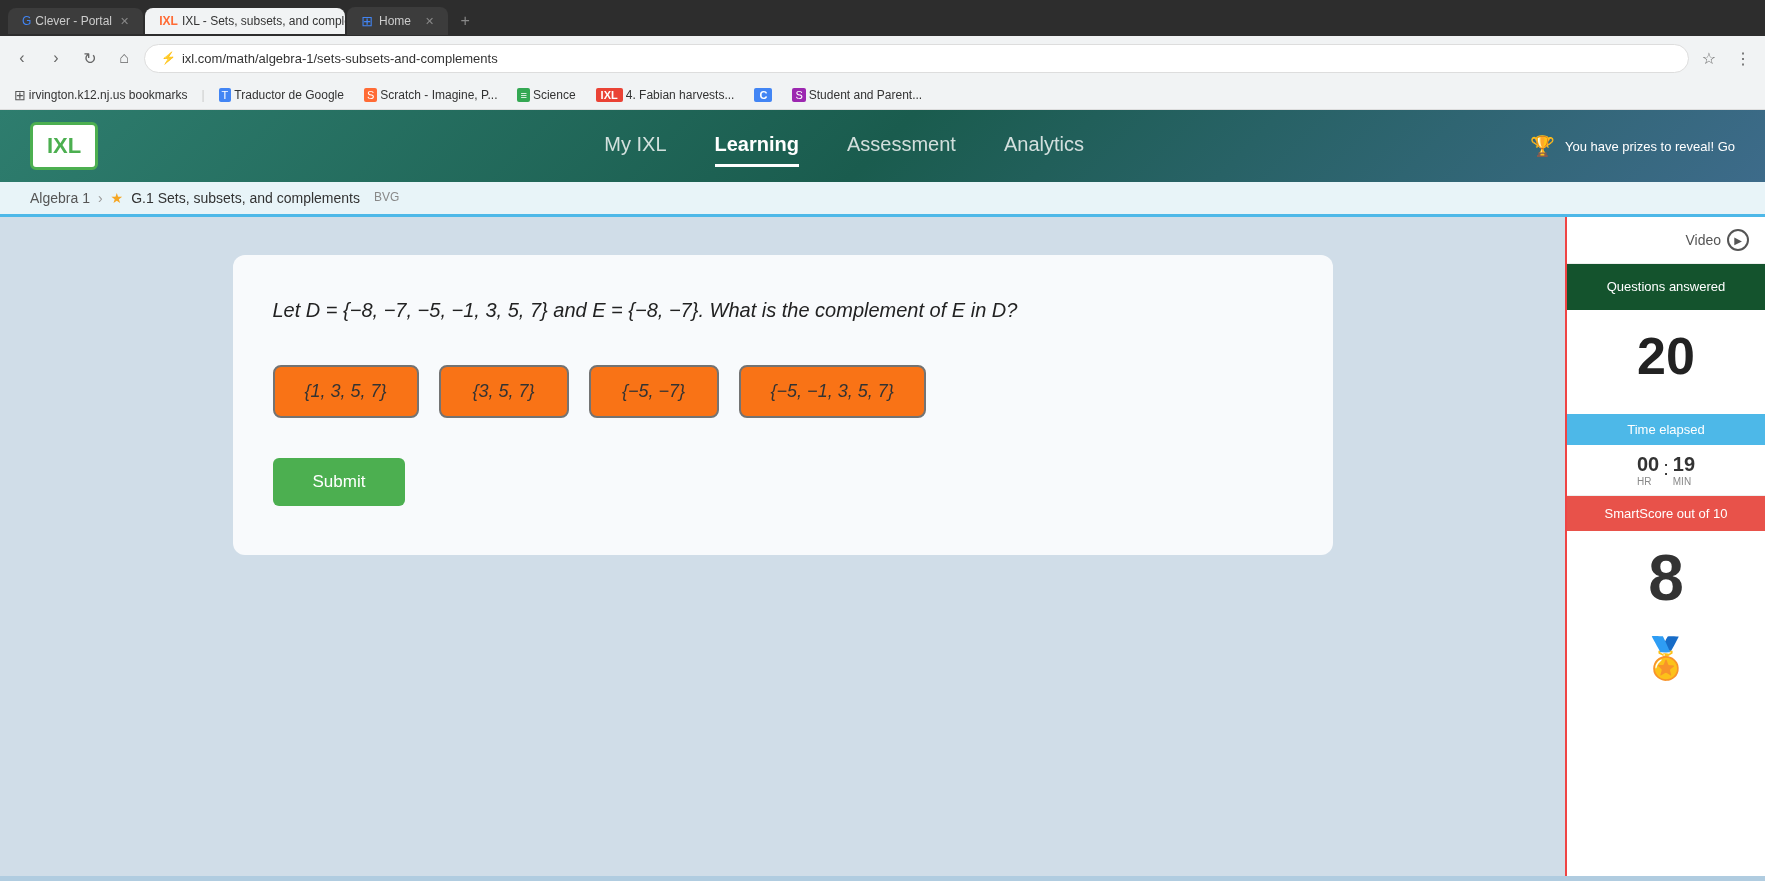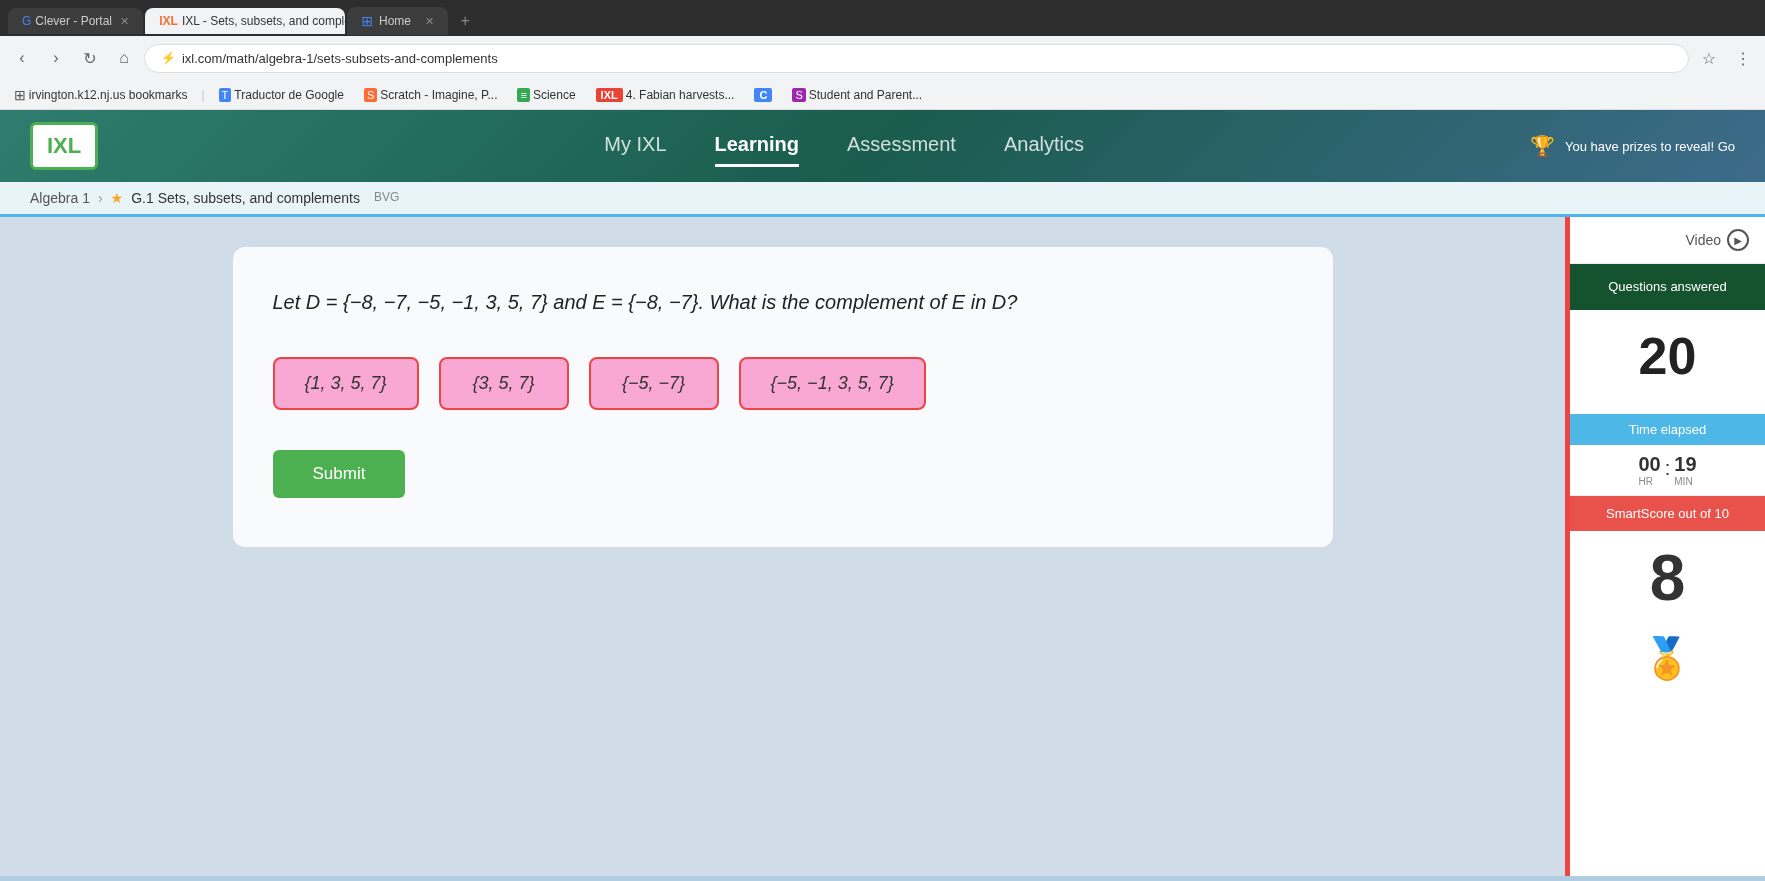--- a/index.html
+++ b/index.html
@@ -38,29 +38,29 @@
     .breadcrumb-star { color: #f5a623; }
     .breadcrumb-current { color: #333; font-weight: 500; }
     .breadcrumb-code { color: #888; font-size: 12px; margin-left: 6px; }
 
     
     .main-area { display: flex; height: calc(881px - 36px - 44px - 30px - 72px - 40px); }
 
     .content-panel { flex: 1; padding: 30px; background: #d0dde8; }
 
     
-    .question-card { background: rgba(255,255,255,0.85); border-radius: 12px; padding: 40px; margin: 0 auto; max-width: 1100px; min-height: 300px; }
+    .question-card { background: rgba(255,255,255,0.85); border-radius: 12px; padding: 40px; margin: 8px auto; max-width: 1100px; min-height: 300px; }
     .question-text { font-size: 20px; color: #222; margin-bottom: 40px; font-style: italic; line-height: 1.5; }
     .answer-choices { display: flex; gap: 20px; margin-bottom: 40px; flex-wrap: wrap; }
-    .answer-choice { border: 2px solid #ef4444; border-radius: 8px; padding: 14px 30px; background: #f9a8d4; font-size: 18px; color: #333; cursor: pointer; min-width: 130px; text-align: center; font-style: italic; transition: background 0.2s; }
+    .answer-choice { border: 2px solid #737373; border-radius: 8px; padding: 14px 30px; background: #f97316; font-size: 18px; color: #333; cursor: pointer; min-width: 130px; text-align: center; font-style: italic; transition: background 0.2s; }
 
     .submit-btn { background: #4caf50; color: white; border: none; border-radius: 6px; padding: 14px 40px; font-size: 17px; cursor: pointer; }
 
     
-    .right-panel { width: 200px; background: white; display: flex; flex-direction: column; border-left: 5px solid #ef4444; }
+    .right-panel { width: 200px; background: white; display: flex; flex-direction: column; border-left: 2px solid #ef4444; }
     .video-btn { display: flex; align-items: center; justify-content: flex-end; padding: 12px 16px; gap: 6px; font-size: 14px; color: #555; border-bottom: 1px solid #eee; }
     .play-circle { width: 22px; height: 22px; border-radius: 50%; border: 2px solid #555; display: flex; align-items: center; justify-content: center; font-size: 10px; }
     .questions-answered-header { background: #14532d; color: white; padding: 14px 12px; font-size: 13px; text-align: center; line-height: 1.4; }
     .questions-count { font-size: 52px; font-weight: bold; color: #222; text-align: center; padding: 16px 0 8px; }
     .time-elapsed-label { background: #4db8e8; color: white; padding: 8px 12px; text-align: center; font-size: 13px; margin-top: 20px; }
     .time-display { display: flex; justify-content: center; gap: 4px; padding: 8px; border-bottom: 1px solid #eee; }
     .time-box { text-align: left; }
     .time-num { font-size: 20px; font-weight: bold; color: #333; }
     .time-label { font-size: 10px; color: #888; }
     .time-sep { font-size: 20px; color: #333; padding-top: 4px; }

